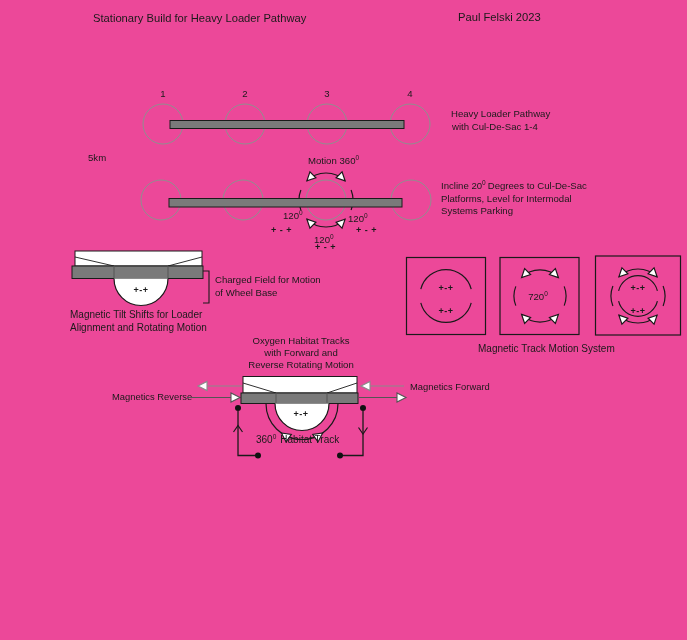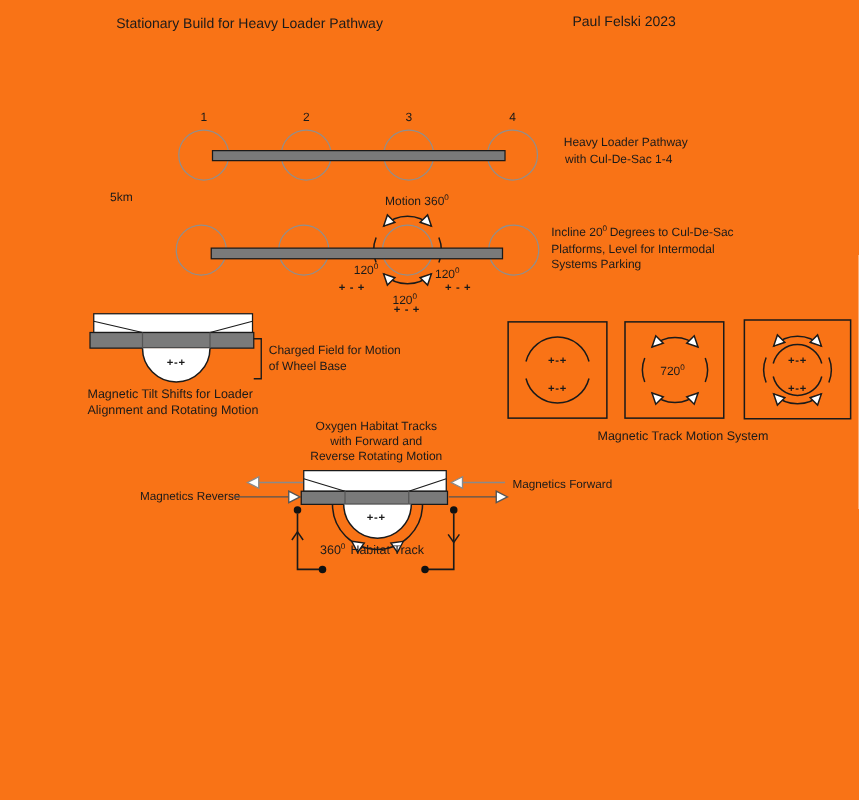--- a/index.html
+++ b/index.html
@@ -1,16 +1,16 @@
 <!DOCTYPE html>
 <html><head>
 <meta charset="utf-8">
 <style>
   html,body{margin:0;padding:0;background:#ffffff;}
-  .canvas-wrap{width:687px;height:640px;background:#f97316;overflow:hidden;}
+  .canvas-wrap{width:687px;height:640px;background:#ec4899;overflow:hidden;}
   svg{display:block;}
   svg text{font-family:"Liberation Sans","DejaVu Sans",sans-serif;fill:#1a1a1a;}
   .lbl{font-size:9.6px;}
   .lbl-sm{font-size:9.4px;}
   .cap{font-size:10px;}
   .hdr{font-size:11.2px;}
   .sup{font-size:6.5px;}
   .pol{font-size:9px;font-weight:600;letter-spacing:0.5px;}
   .circ{fill:none;stroke:#8f8f8f;stroke-width:1;}
   .bar{fill:#7a7a7a;stroke:#1a1a1a;stroke-width:1;}

